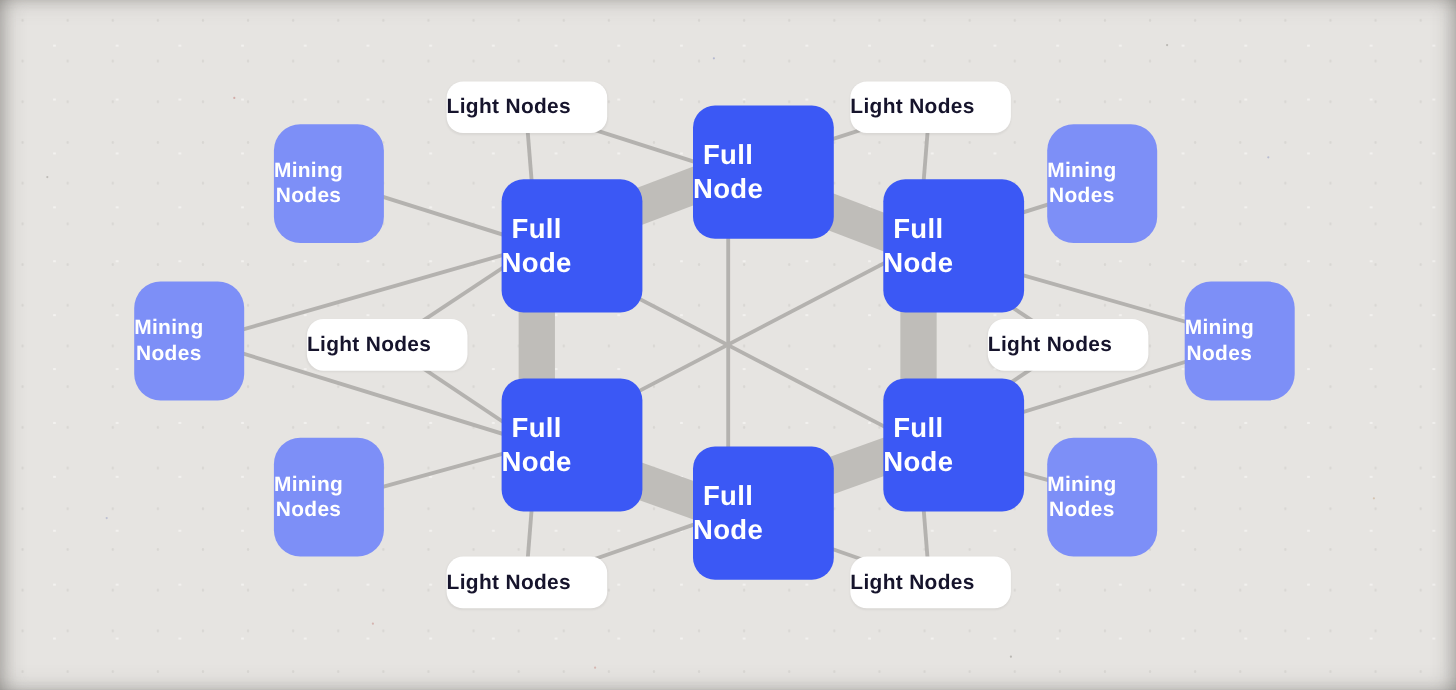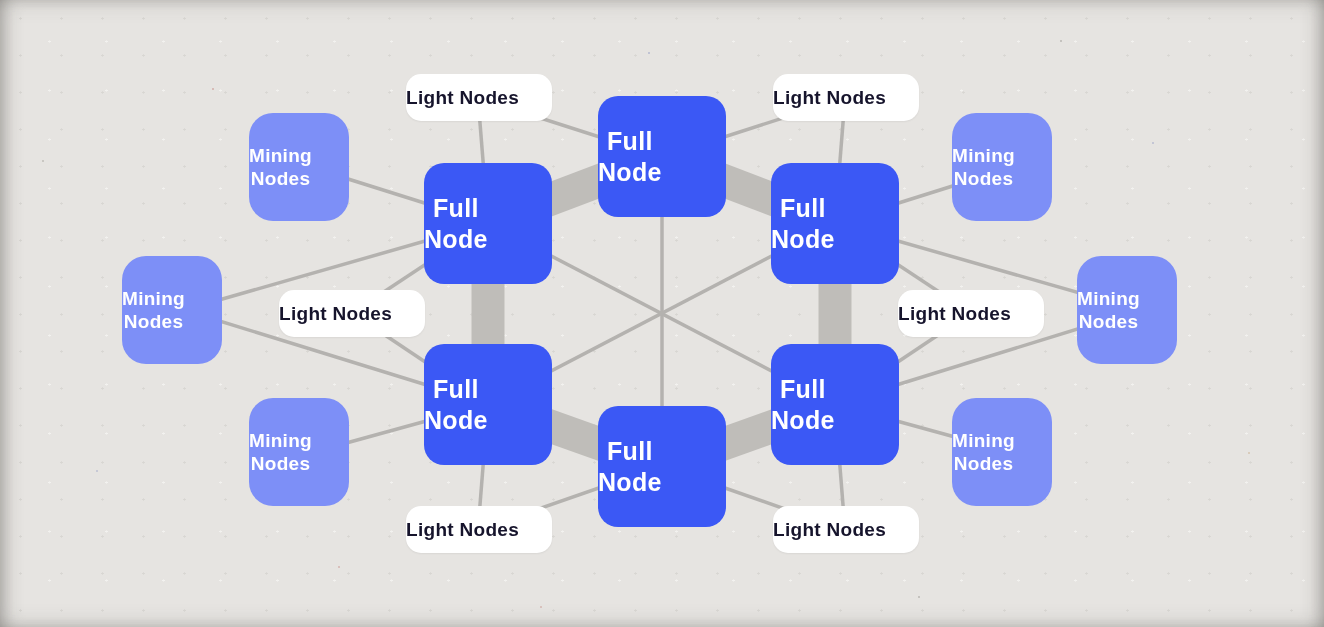--- a/index.html
+++ b/index.html
@@ -27,21 +27,21 @@
   .links .thin line{stroke:#b4b2af;stroke-width:3.5;}
   .links .thick line{stroke:#bfbdb9;stroke-width:33;}
   .node{
     position:absolute;z-index:2;
     display:flex;align-items:center;
     text-align:center;font-weight:700;
   }
   .node .lbl{white-space:pre-line;line-height:1.22;letter-spacing:.3px;}
   .full{
     width:128px;height:121px;border-radius:20px;
-    background:#3b58f5;color:#ffffff;font-size:25px;
+    background:#3b58f5;color:#ffffff;font-size:25px;margin-left:32px;
   }
   .mining{
     width:100px;height:108px;border-radius:24px;
     background:#7d8ff7;color:#ffffff;font-size:19px;
   }
   .light{
     width:146px;height:47px;border-radius:15px;
     background:#ffffff;color:#16142c;font-size:19px;
     box-shadow:0 1px 2px rgba(0,0,0,.06);
   }

